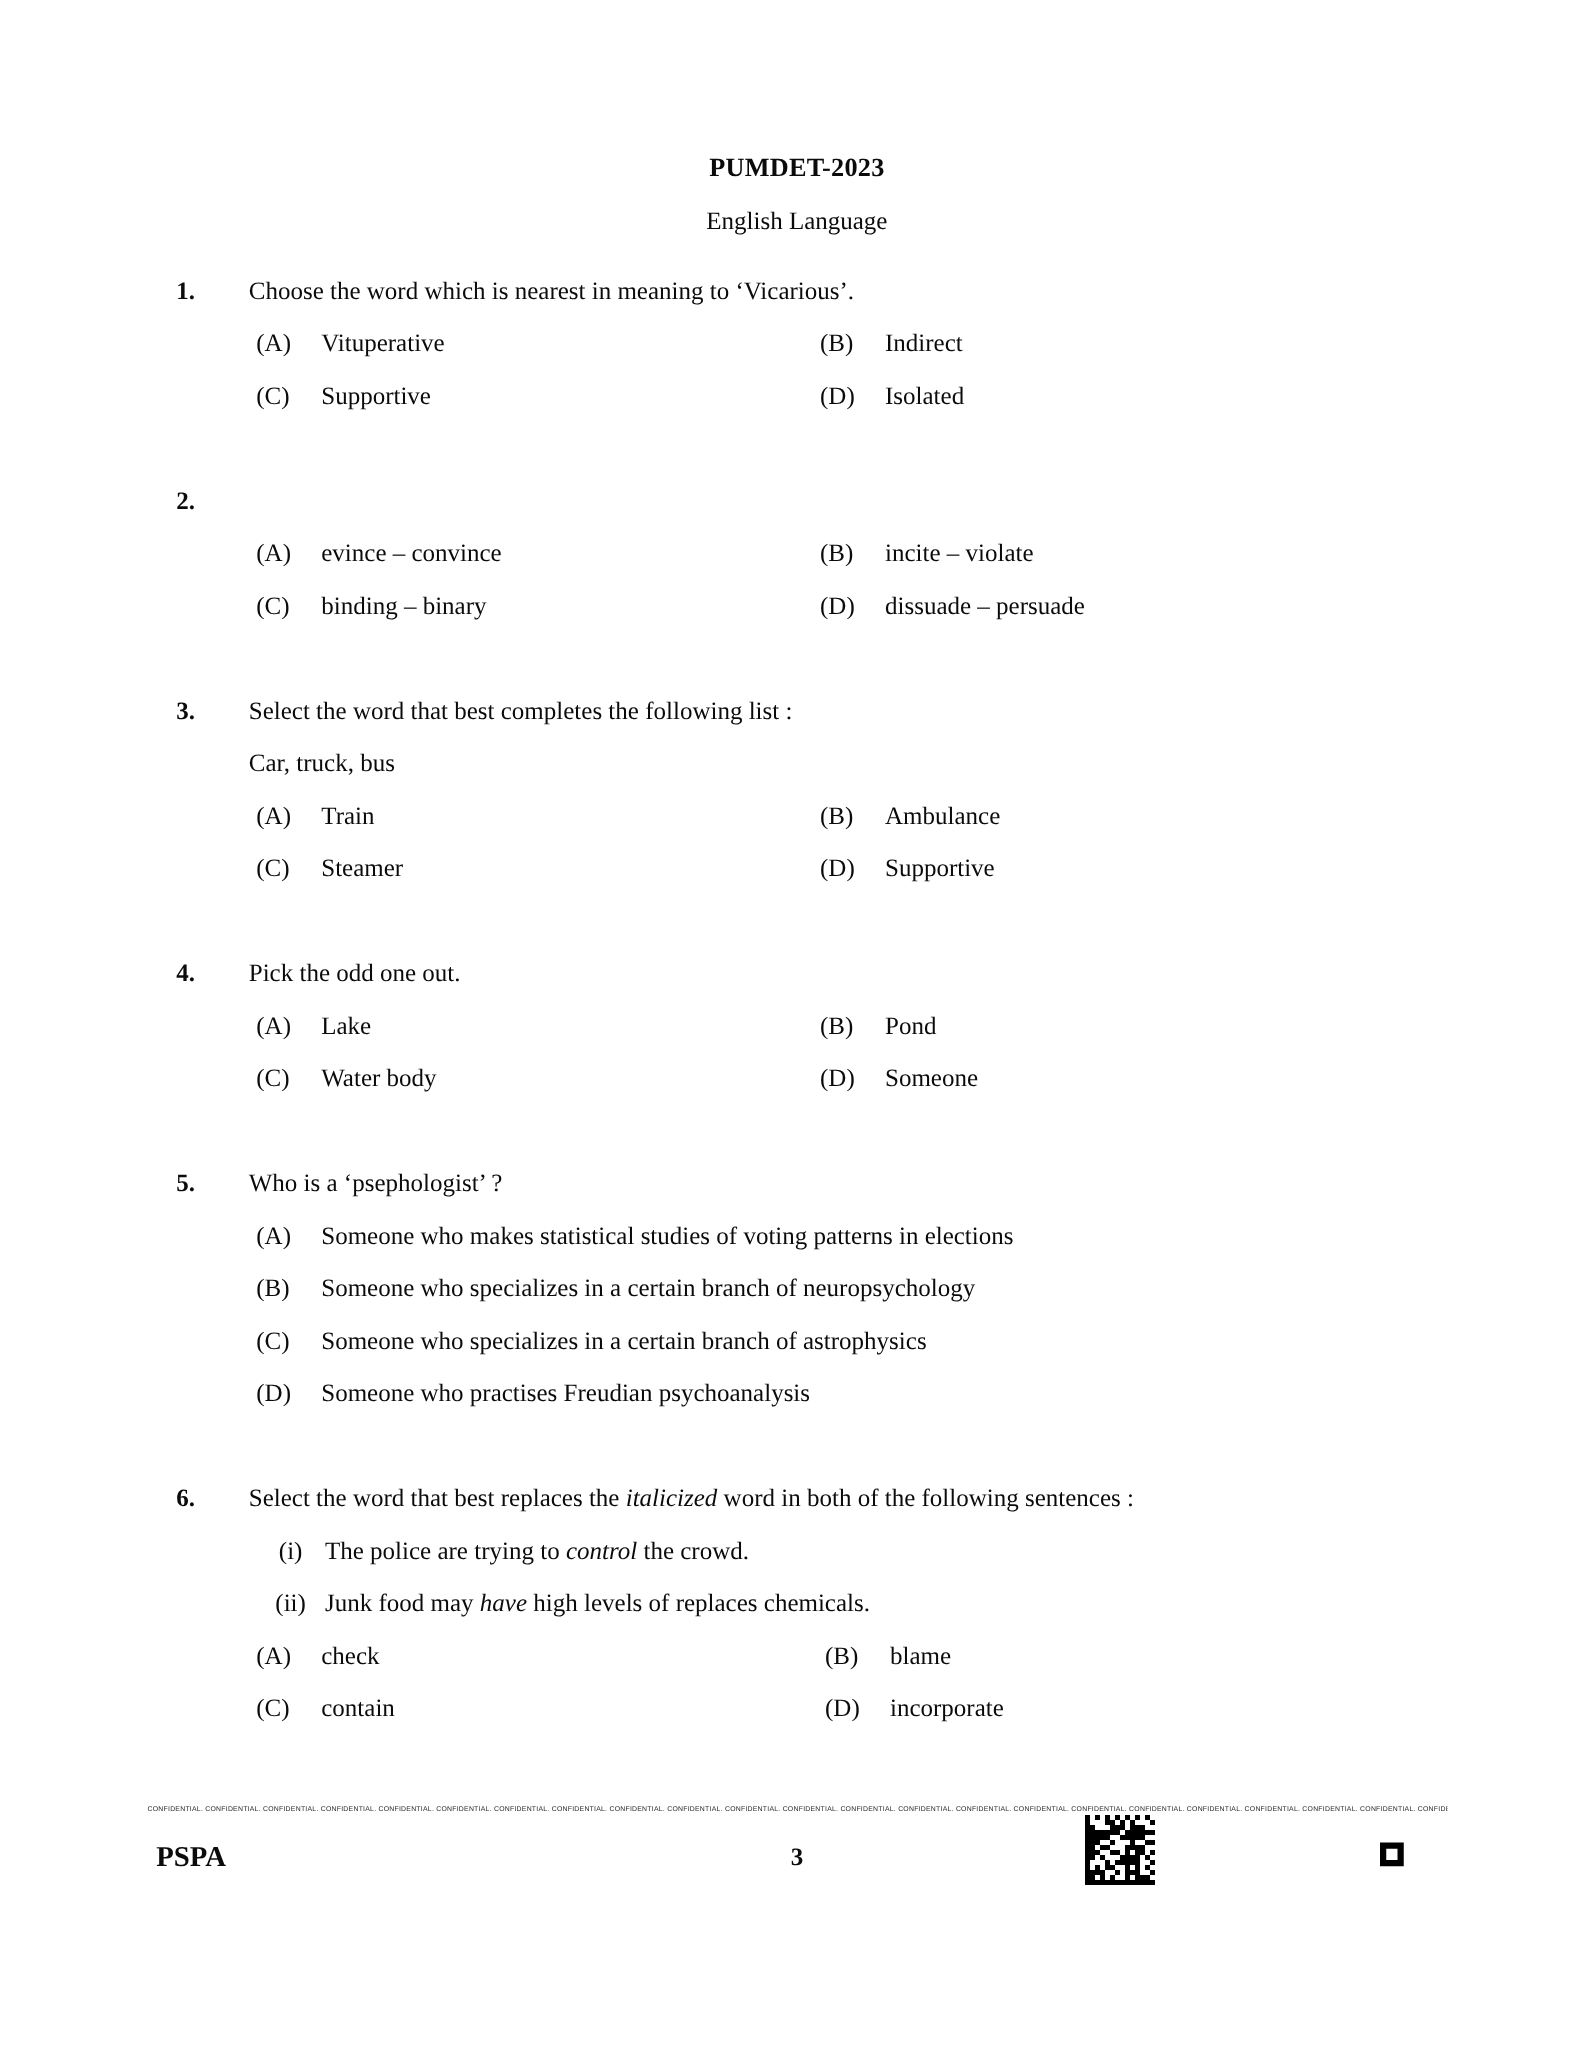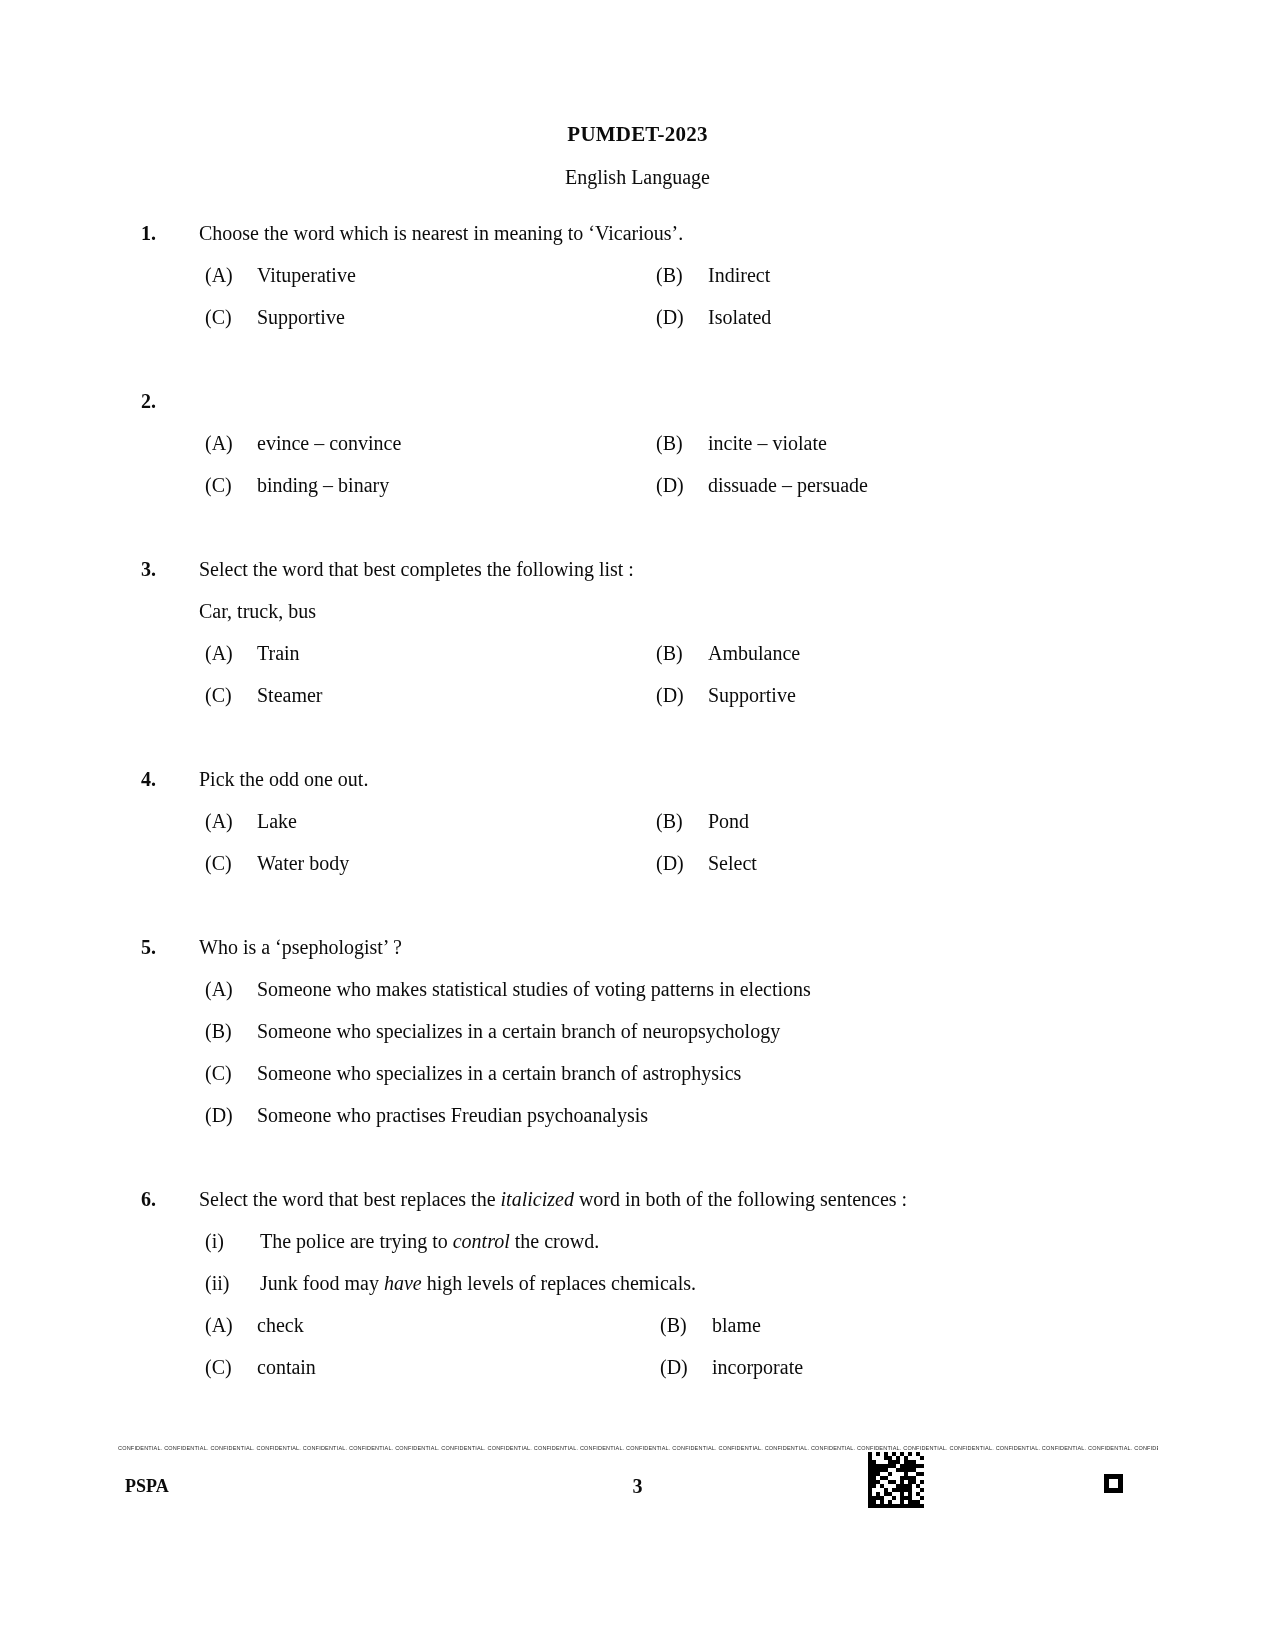--- a/index.html
+++ b/index.html
@@ -12,31 +12,31 @@
   .title{font-size:21px;font-weight:bold;line-height:28px;margin:0;letter-spacing:.2px;}
   .subtitle{font-size:20px;font-weight:normal;line-height:26px;margin:16px 0 0 0;}
   .q{margin-top:42px;}
   .q.first{margin-top:22px;}
   .line{position:relative;height:42px;line-height:42px;white-space:nowrap;}
   .num{position:absolute;left:141px;font-weight:bold;}
   .qtext,.stem{position:absolute;left:199px;}
   .opt1{position:absolute;left:205px;}
   .opt2{position:absolute;left:656px;}
   .q6 .opt2{left:625px;margin-left:35px;}
-  .sub1{position:absolute;left:205px;}
+  .sub1{position:absolute;left:205px;text-align:center;}
   .ol{display:inline-block;min-width:52px;}
   .sl{display:inline-block;min-width:55px;}
   .it{font-style:italic;}
   
   .conf-strip{
     position:absolute;left:118px;top:1444px;width:1040px;height:9px;overflow:hidden;
     font-family:"Liberation Sans","DejaVu Sans",sans-serif;font-size:5.5px;line-height:9px;
     color:#2a2a2a;white-space:nowrap;letter-spacing:.2px;
   }
-  .pspa{position:absolute;left:125px;top:1470px;height:32px;line-height:32px;font-weight:bold;font-size:18px;}
+  .pspa{position:absolute;left:125px;top:1470px;height:32px;line-height:32px;font-weight:bold;font-size:23px;}
   .pageno{position:absolute;left:0;right:0;top:1470px;height:32px;line-height:32px;text-align:center;font-weight:bold;font-size:20px;}
   .barcode{position:absolute;left:868px;top:1452px;width:56px;height:58px;}
   .barcode svg{display:block;}
   .sq-marker{position:absolute;left:1104px;top:1474px;width:9px;height:9px;border:5px solid #000;background:#fff;}
 </style>
 </head>
 <body>
 
 <div class="page">
 
@@ -98,21 +98,21 @@
       <div class="line">
         <span class="num">4.</span>
         <span class="qtext">Pick the odd one out.</span>
       </div>
       <div class="line">
         <span class="opt1"><span class="ol">(A)</span><span>Lake</span></span>
         <span class="opt2"><span class="ol">(B)</span><span>Pond</span></span>
       </div>
       <div class="line">
         <span class="opt1"><span class="ol">(C)</span><span>Water body</span></span>
-        <span class="opt2"><span class="ol">(D)</span><span>Select</span></span>
+        <span class="opt2"><span class="ol">(D)</span><span>Someone</span></span>
       </div>
     </section>
 
     <section class="q">
       <div class="line">
         <span class="num">5.</span>
         <span class="qtext">Who is a ‘psephologist’ ?</span>
       </div>
       <div class="line">
         <span class="opt1"><span class="ol">(A)</span><span>Someone who makes statistical studies of voting patterns in elections</span></span>

